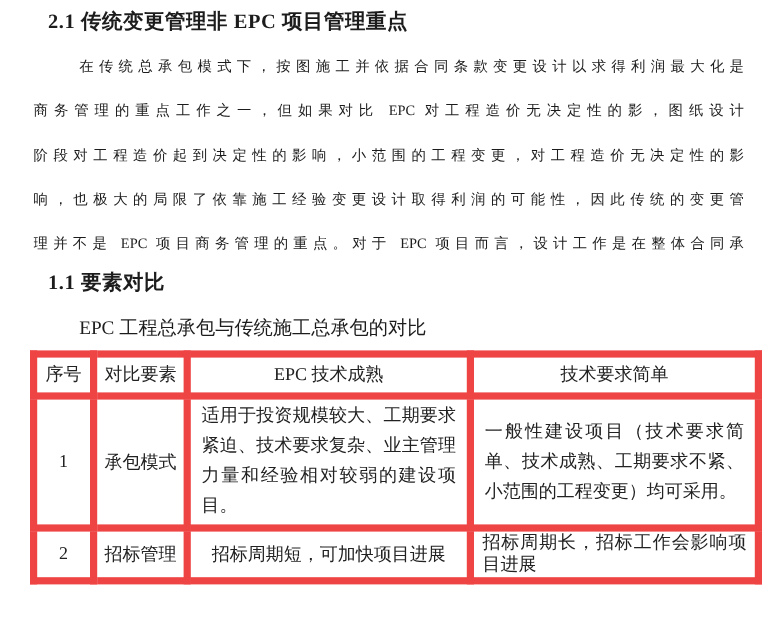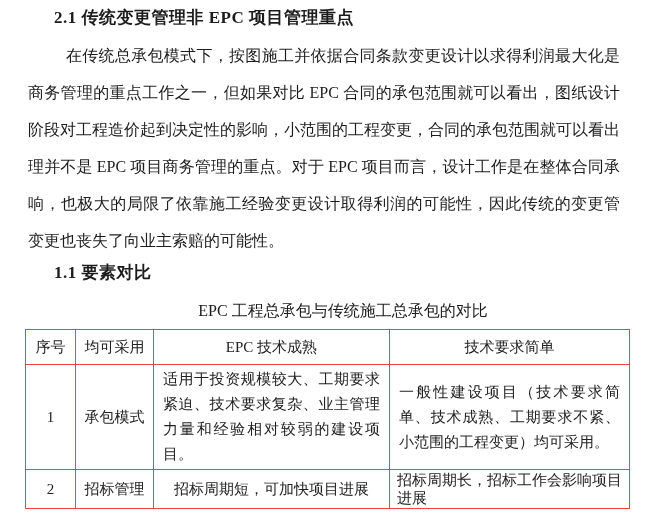--- a/index.html
+++ b/index.html
@@ -13,58 +13,57 @@
   }
   .doc {
     width: 647px;
     height: 521px;
     padding: 8px 27px 0 28px;
   }
   .heading {
     font-size: 17px;
     font-weight: bold;
     line-height: 20px;
-    margin-left: 26px;
+    margin-left: 12px;
     letter-spacing: 0.5px;
     white-space: nowrap;
   }
   .para { margin-top: 9px; }
   .para-line {
-    font-size: 16px;
+    font-size: 12px;
     height: 37px;
     line-height: 37px;
     text-align: justify;
     text-align-last: justify;
     text-justify: inter-character;
     overflow: hidden;
     white-space: nowrap;
   }
   .para-line.first { padding-left: 38px; }
   .para-line.last {
     text-align-last: left;
     text-align: left;
   }
   .heading2 { margin-top: 4px; }
   .table-caption {
     font-size: 16px;
     line-height: 37px;
     padding-left: 38px;
     margin-top: 9px;
-    text-align: center;
   }
   table.cmp {
     border-collapse: collapse;
     table-layout: fixed;
     width: 604px;
     margin-left: -3px;
     font-size: 15px;
     color: #222222;
   }
   table.cmp td, table.cmp th {
-    border: 1px solid #ef4444;
+    border: 6px solid #ef4444;
     vertical-align: middle;
     font-weight: normal;
   }
   tr.hdr { height: 35px; }
   tr.row1 { height: 78px; }
   tr.row2 { height: 37px; }
   .cell-center { text-align: center; }
   .cell-text {
     text-align: justify;
     text-align-last: left;
@@ -77,42 +76,41 @@
 </style>
 </head>
 <body>
 
 <div class="doc">
 
   <div class="heading">2.1 传统变更管理非 EPC 项目管理重点</div>
 
   <div class="para">
     <div class="para-line first">在传统总承包模式下，按图施工并依据合同条款变更设计以求得利润最大化是</div>
-    <div class="para-line">商务管理的重点工作之一，但如果对比 EPC 合同的承包范围就可以看出，图纸设计</div>
-    <div class="para-line">阶段对工程造价起到决定性的影响，小范围的工程变更，合同的承包范围就可以看出</div>
+    <div class="para-line">商务管理的重点工作之一，但如果对比 EPC 对工程造价无决定性的影，图纸设计</div>
+    <div class="para-line">阶段对工程造价起到决定性的影响，小范围的工程变更，对工程造价无决定性的影</div>
+    <div class="para-line">响，也极大的局限了依靠施工经验变更设计取得利润的可能性，因此传统的变更管</div>
     <div class="para-line">理并不是 EPC 项目商务管理的重点。对于 EPC 项目而言，设计工作是在整体合同承</div>
-    <div class="para-line">响，也极大的局限了依靠施工经验变更设计取得利润的可能性，因此传统的变更管</div>
-    <div class="para-line last">变更也丧失了向业主索赔的可能性。</div>
   </div>
 
   <div class="heading heading2">1.1 要素对比</div>
 
   <div class="table-caption">EPC 工程总承包与传统施工总承包的对比</div>
 
   <table class="cmp">
     <colgroup>
       <col style="width:50px">
       <col style="width:78px">
       <col style="width:236px">
       <col style="width:240px">
     </colgroup>
     <tbody>
       <tr class="hdr">
         <th class="cell-center">序号</th>
-        <th class="cell-center">均可采用</th>
+        <th class="cell-center">对比要素</th>
         <th class="cell-center">EPC 技术成熟</th>
         <th class="cell-center">技术要求简单</th>
       </tr>
       <tr class="row1">
         <td class="cell-center">1</td>
         <td class="cell-center">承包模式</td>
         <td class="cell-text">适用于投资规模较大、工期要求紧迫、技术要求复杂、业主管理力量和经验相对较弱的建设项目。</td>
         <td class="cell-text">一般性建设项目（技术要求简单、技术成熟、工期要求不紧、小范围的工程变更）均可采用。</td>
       </tr>
       <tr class="row2">

